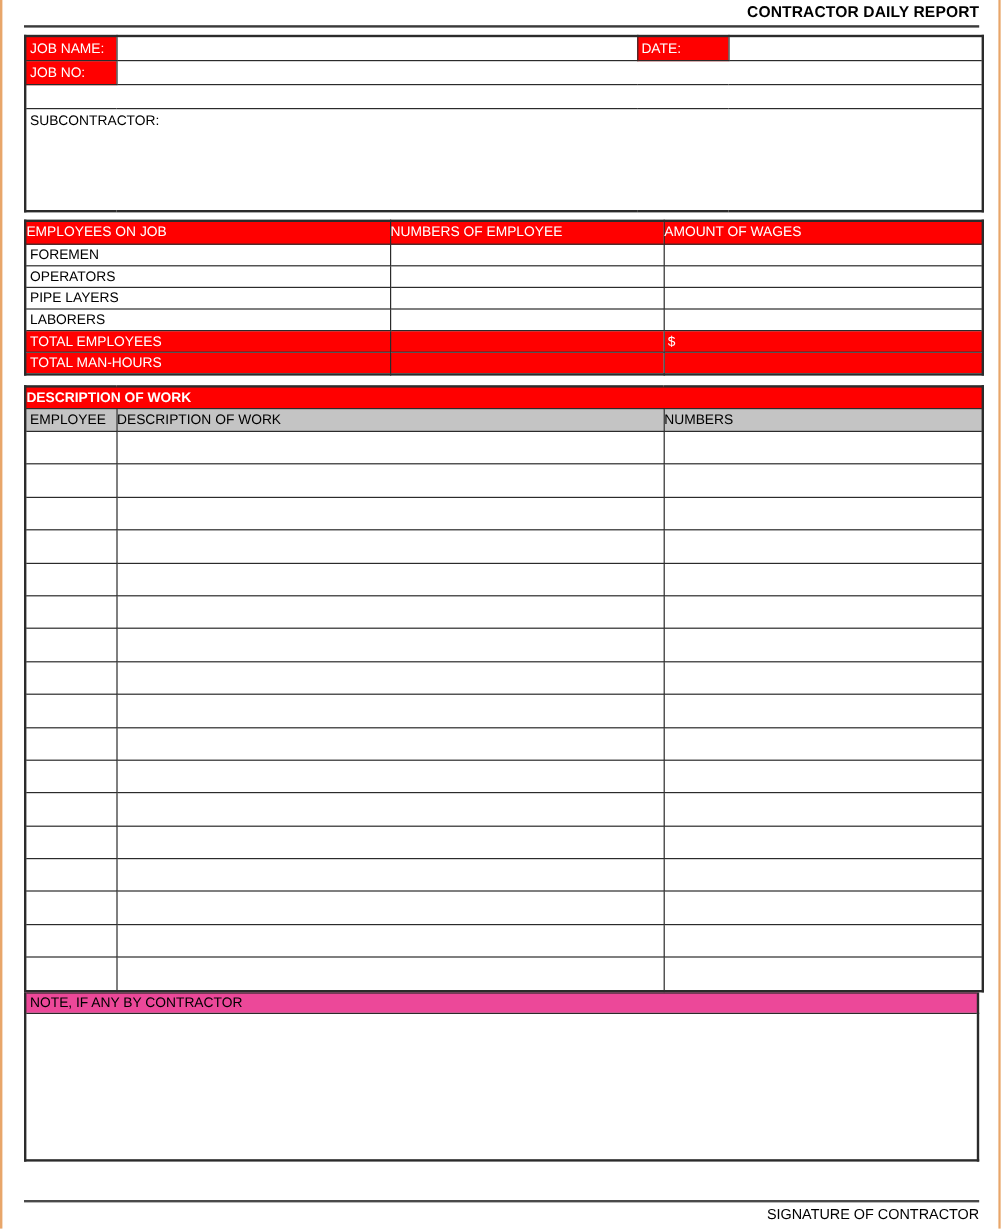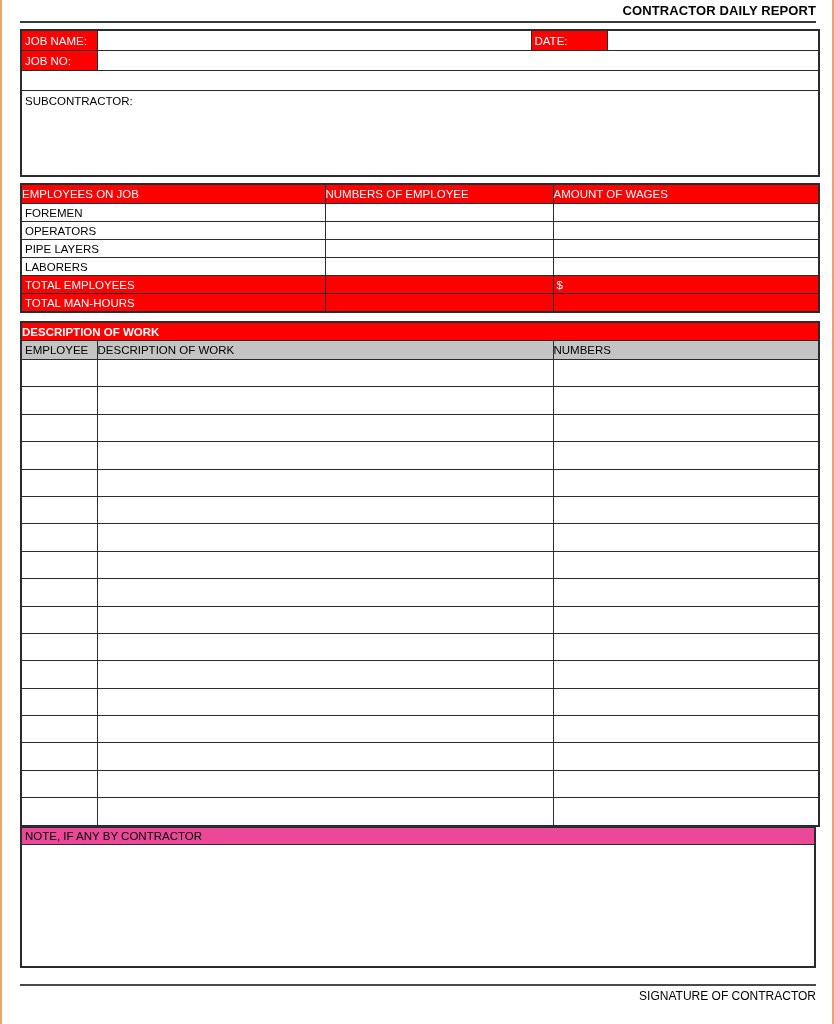--- a/index.html
+++ b/index.html
@@ -154,21 +154,21 @@
   .note-body td {
     height: 118px;
     background: #ffffff;
   }
 
   
   .sig-wrap {
     position: absolute;
     left: 18px;
     right: 16px;
-    bottom: 19px;
+    bottom: 3px;
   }
   .sig-rule {
     border-top: 2px solid #4a4a4a;
   }
   .sig-text {
     text-align: right;
     font-size: 12px;
     line-height: 17px;
     padding-top: 2px;
   }

